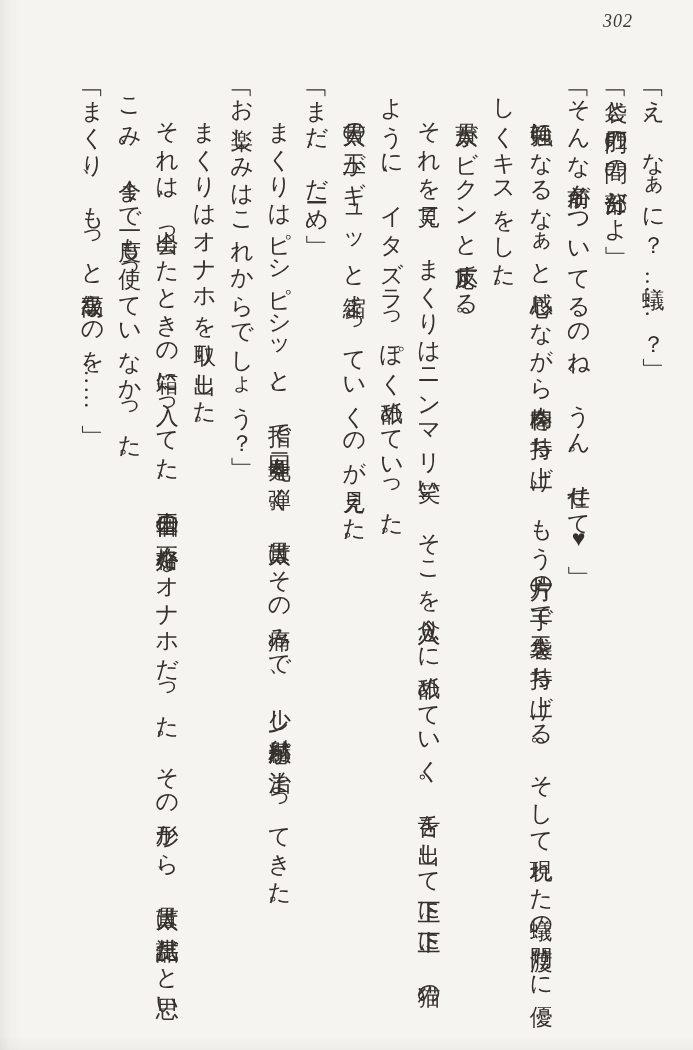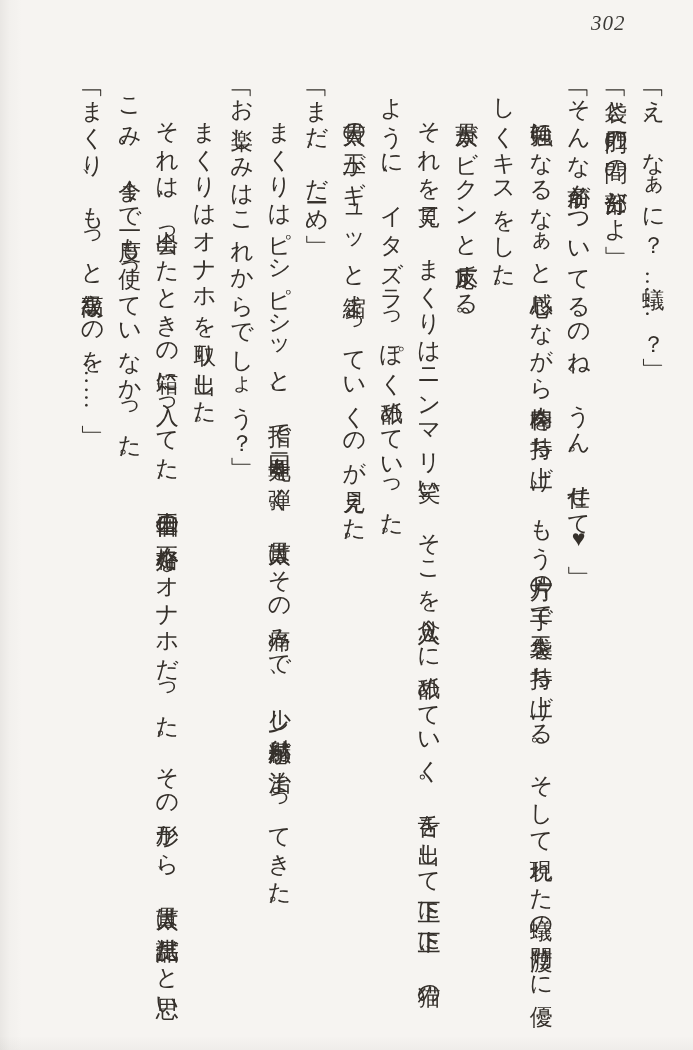--- a/index.html
+++ b/index.html
@@ -16,22 +16,23 @@
       linear-gradient(90deg, rgba(60,55,50,0.07) 0px, rgba(60,55,50,0.02) 10px, rgba(60,55,50,0) 22px),
       linear-gradient(0deg, rgba(60,55,50,0.04) 0px, rgba(60,55,50,0) 14px),
       #f6f4f1;
     font-family: "Liberation Serif", "DejaVu Serif", serif;
   }
   .page-number {
     position: absolute;
     top: 11px;
     left: 591px;
     width: 54px;
+    text-align: center;
     font-style: italic;
-    font-size: 21px;
+    font-size: 18px;
     letter-spacing: 1px;
     color: #3c3a37;
   }
   .text-block {
     position: absolute;
     top: 82px;
     right: 21px;
     height: 933px;
     writing-mode: vertical-rl;
     text-orientation: mixed;

